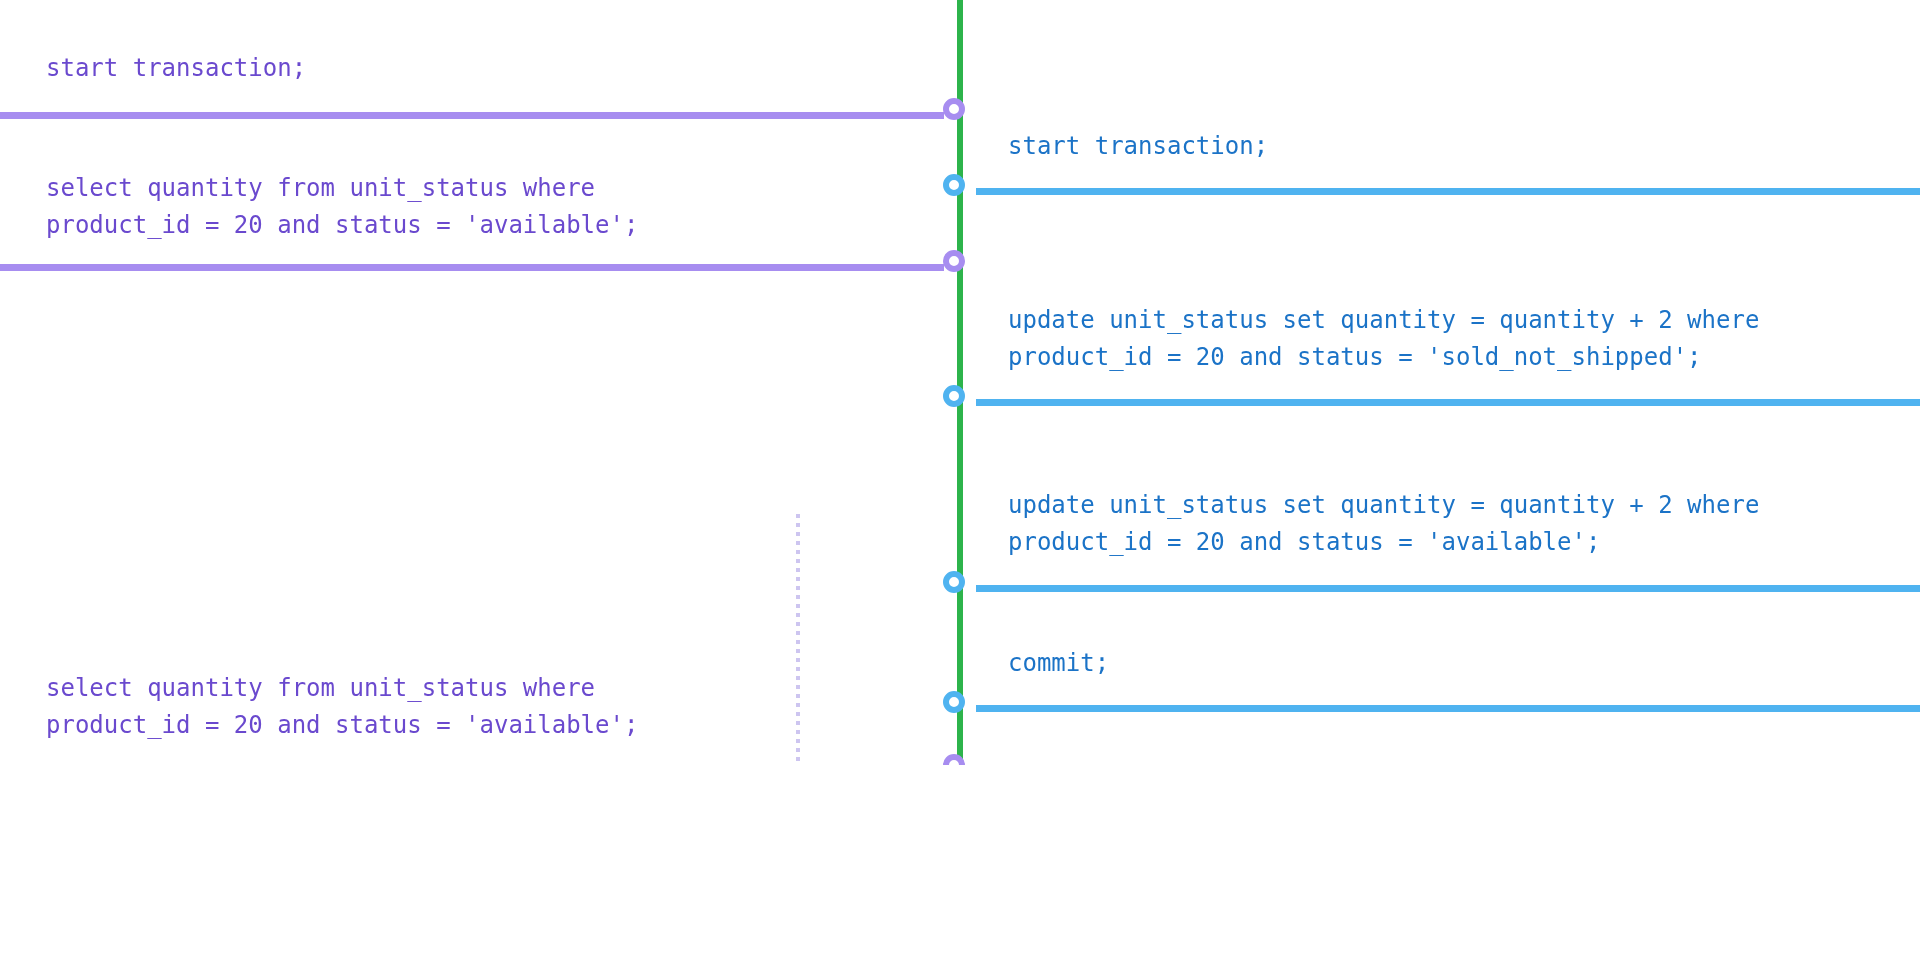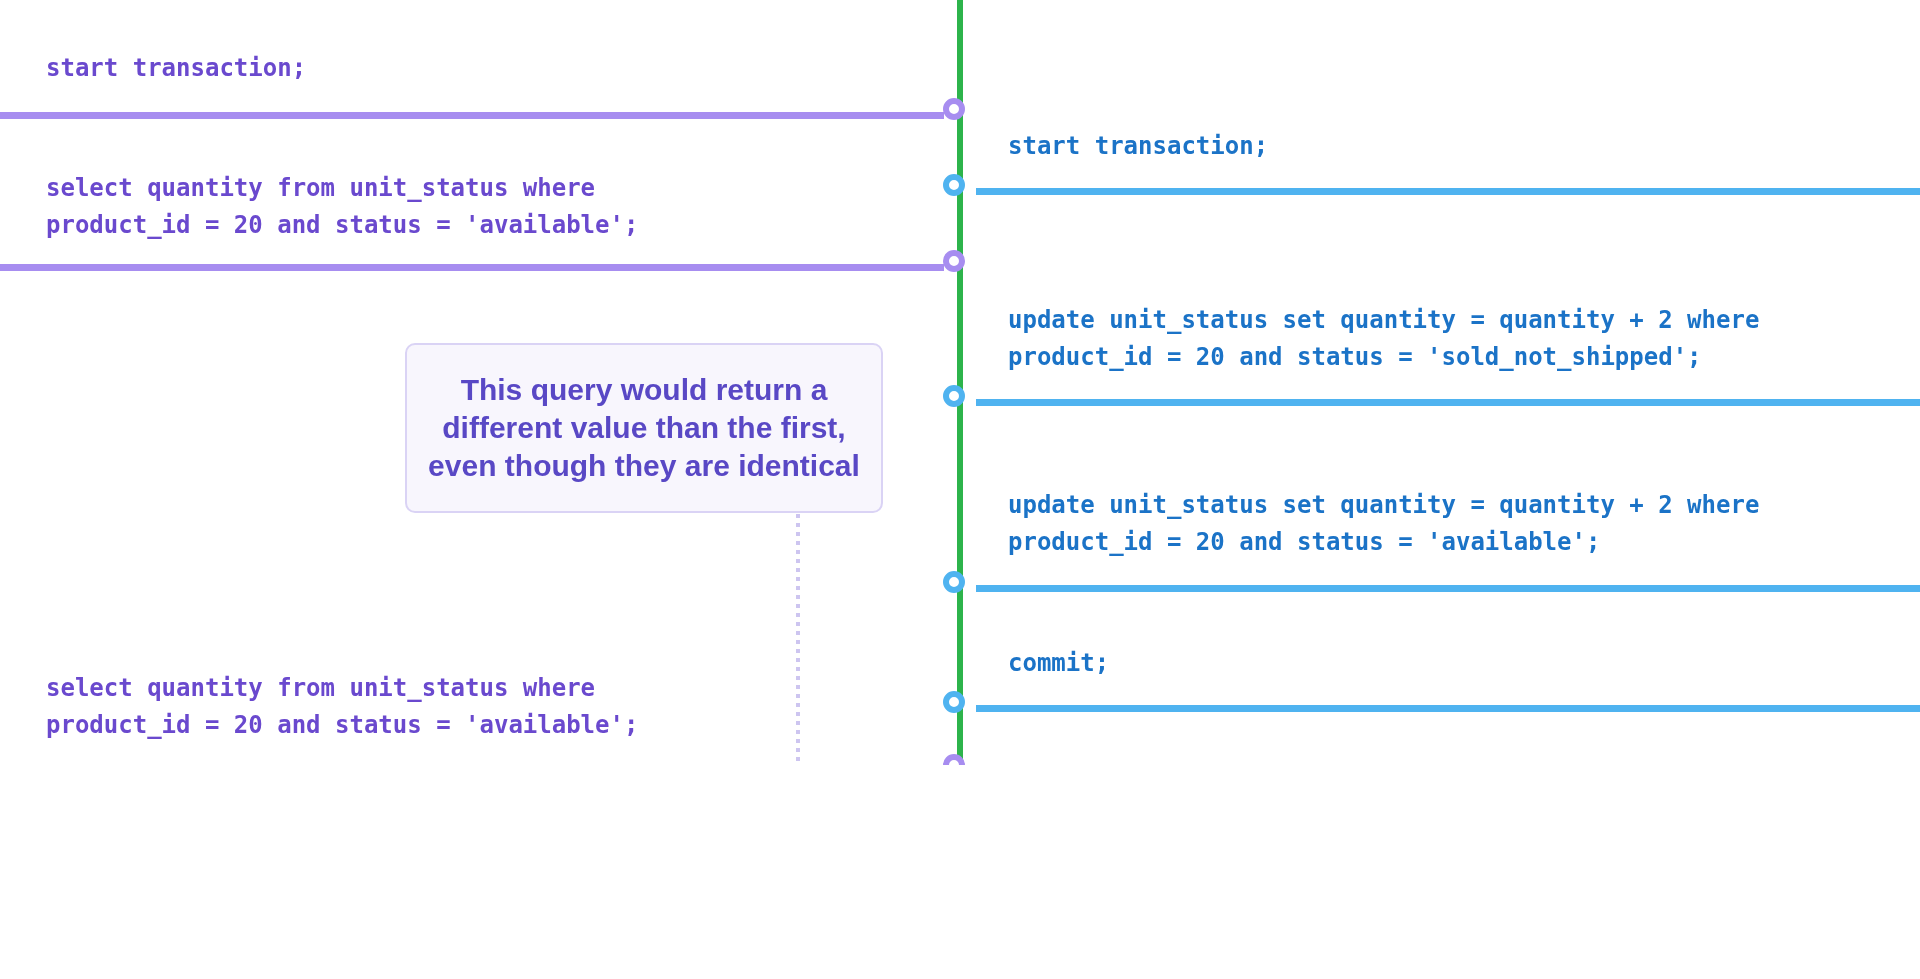--- a/index.html
+++ b/index.html
@@ -14,21 +14,20 @@
     --dotted: #cdc5f0;
   }
   * { margin: 0; padding: 0; box-sizing: border-box; }
   html, body { background: #ffffff; }
   .canvas {
     position: relative;
     width: 1920px;
     height: 765px;
     overflow: hidden;
     background: #ffffff;
-    font-weight: bold;
   }
 
   
   .timeline {
     position: absolute;
     left: 957px; top: 0;
     width: 6px; height: 936px;
     background: var(--timeline);
   }
   .arrowhead { position: absolute; left: 936px; top: 898px; }
@@ -127,20 +126,15 @@
 product_id = 20 and status = 'available';</div>
   <div class="sql a" style="top:800px">commit;</div>
 
   <div class="sql b" style="top:128px">start transaction;</div>
   <div class="sql b" style="top:302px">update unit_status set quantity = quantity + 2 where
 product_id = 20 and status = 'sold_not_shipped';</div>
   <div class="sql b" style="top:487px">update unit_status set quantity = quantity + 2 where
 product_id = 20 and status = 'available';</div>
   <div class="sql b" style="top:645px">commit;</div>
 
-  <div class="note">
-    <div class="note-text">This query would return a
-different value than the first,
-even though they are identical</div>
-  </div>
   <div class="dotted-connector"></div>
 
 </div>
 
 </body></html>

